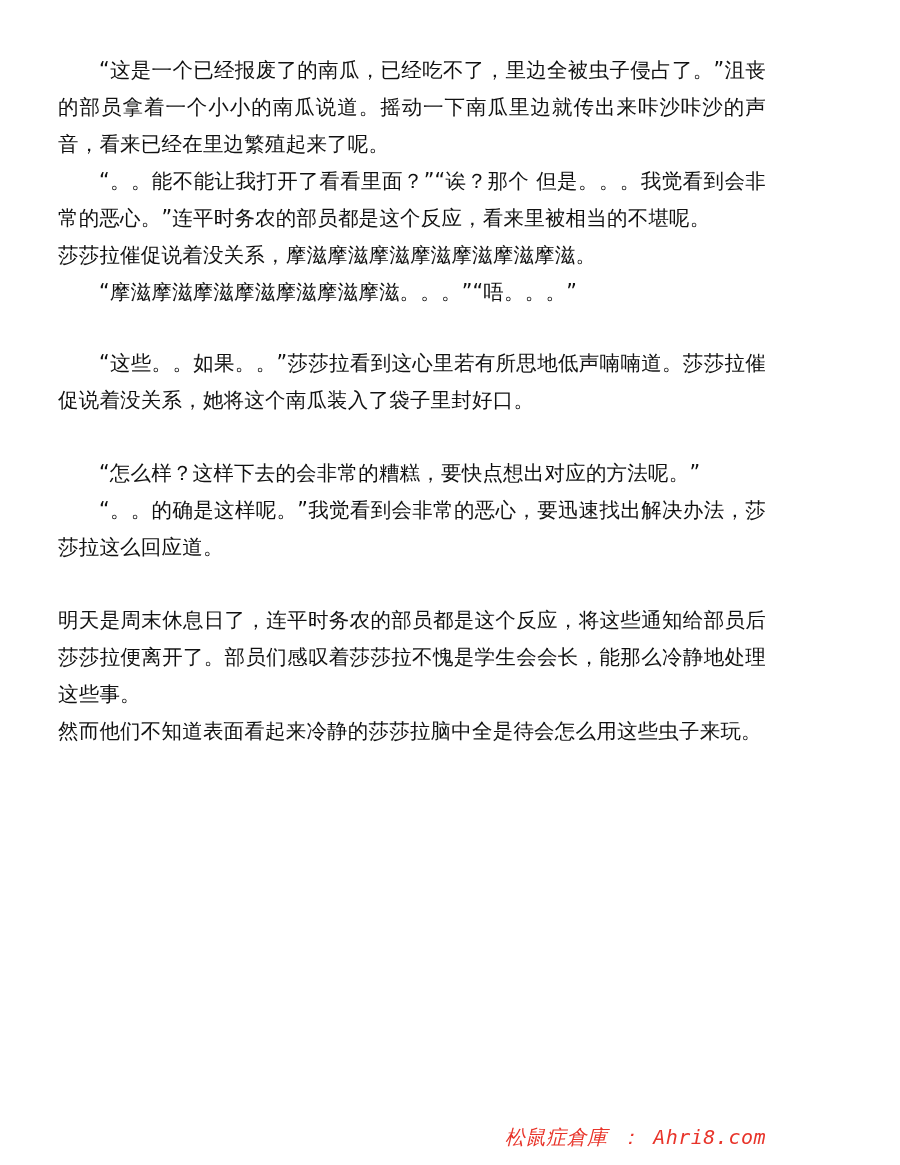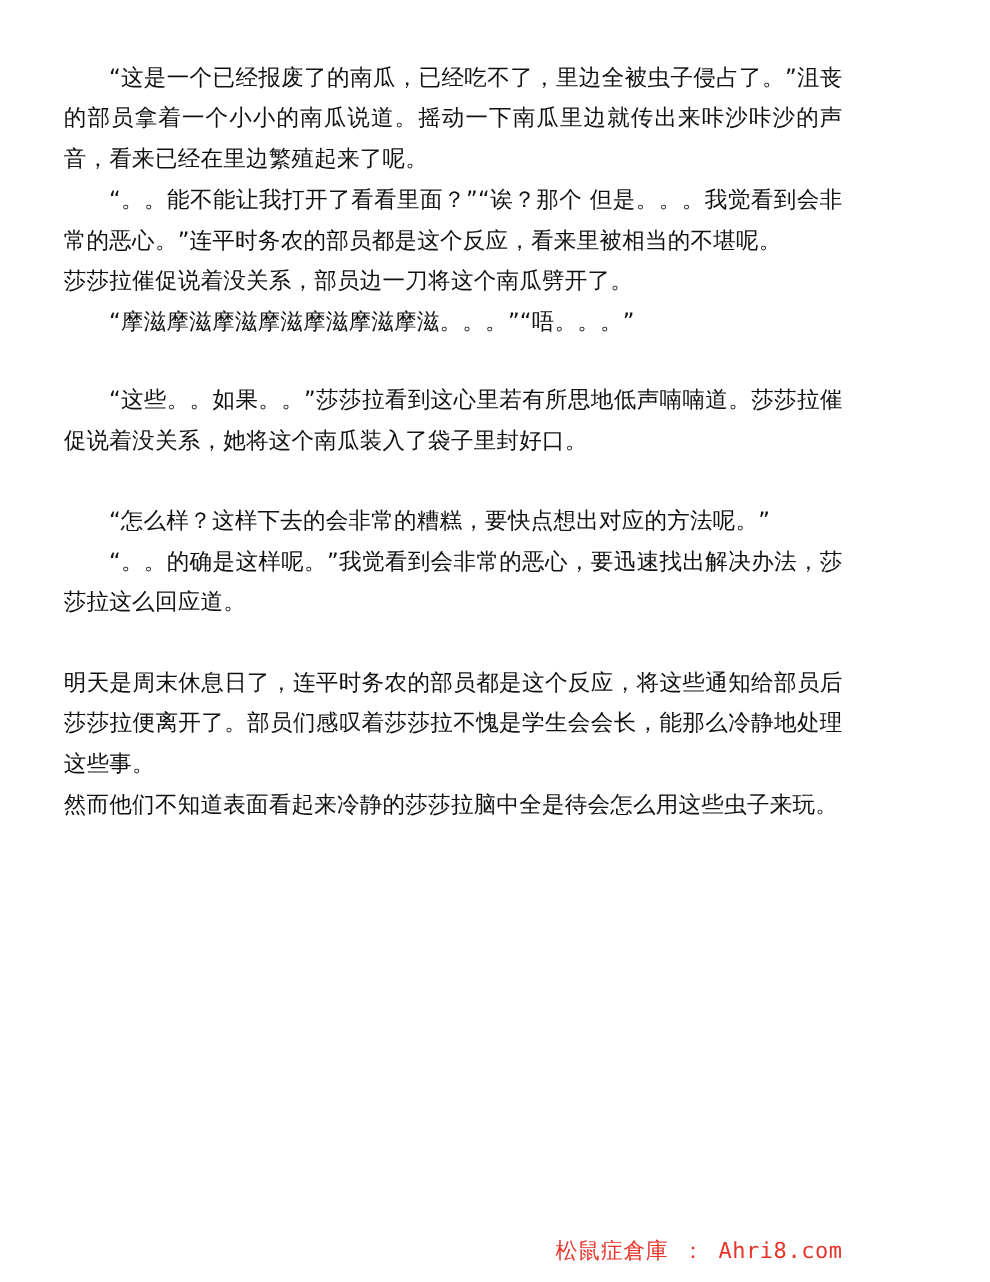--- a/index.html
+++ b/index.html
@@ -47,31 +47,32 @@
   }
   .footer {
     position: absolute;
     right: 58px;
     bottom: 14px;
     font-size: 20px;
     color: #e8342a;
     font-family: "DejaVu Sans Mono", "Liberation Mono", monospace;
     letter-spacing: 0.5px;
     white-space: nowrap;
+    font-style: italic;
   }
 </style>
 </head>
 <body>
 
 <div class="page">
   <div class="body-text">
 
     <p class="para">“这是一个已经报废了的南瓜，已经吃不了，里边全被虫子侵占了。”沮丧的部员拿着一个小小的南瓜说道。摇动一下南瓜里边就传出来咔沙咔沙的声音，看来已经在里边繁殖起来了呢。</p>
     <p class="para">“。。能不能让我打开了看看里面？”“诶？那个 但是。。。我觉看到会非常的恶心。”连平时务农的部员都是这个反应，看来里被相当的不堪呢。</p>
-    <p class="para noindent">莎莎拉催促说着没关系，部员边一刀将这个南瓜劈开了。</p>
+    <p class="para noindent">莎莎拉催促说着没关系，摩滋摩滋摩滋摩滋摩滋摩滋摩滋。</p>
     <p class="para bold">“摩滋摩滋摩滋摩滋摩滋摩滋摩滋。。。”“唔。。。”</p>
 
     <div class="gap-md"></div>
 
     <p class="para">“这些。。如果。。”莎莎拉看到这心里若有所思地低声喃喃道。莎莎拉催促说着没关系，她将这个南瓜装入了袋子里封好口。</p>
 
     <div class="gap-lg"></div>
 
     <p class="para">“怎么样？这样下去的会非常的糟糕，要快点想出对应的方法呢。”</p>
     <p class="para">“。。的确是这样呢。”我觉看到会非常的恶心，要迅速找出解决办法，莎莎拉这么回应道。</p>

